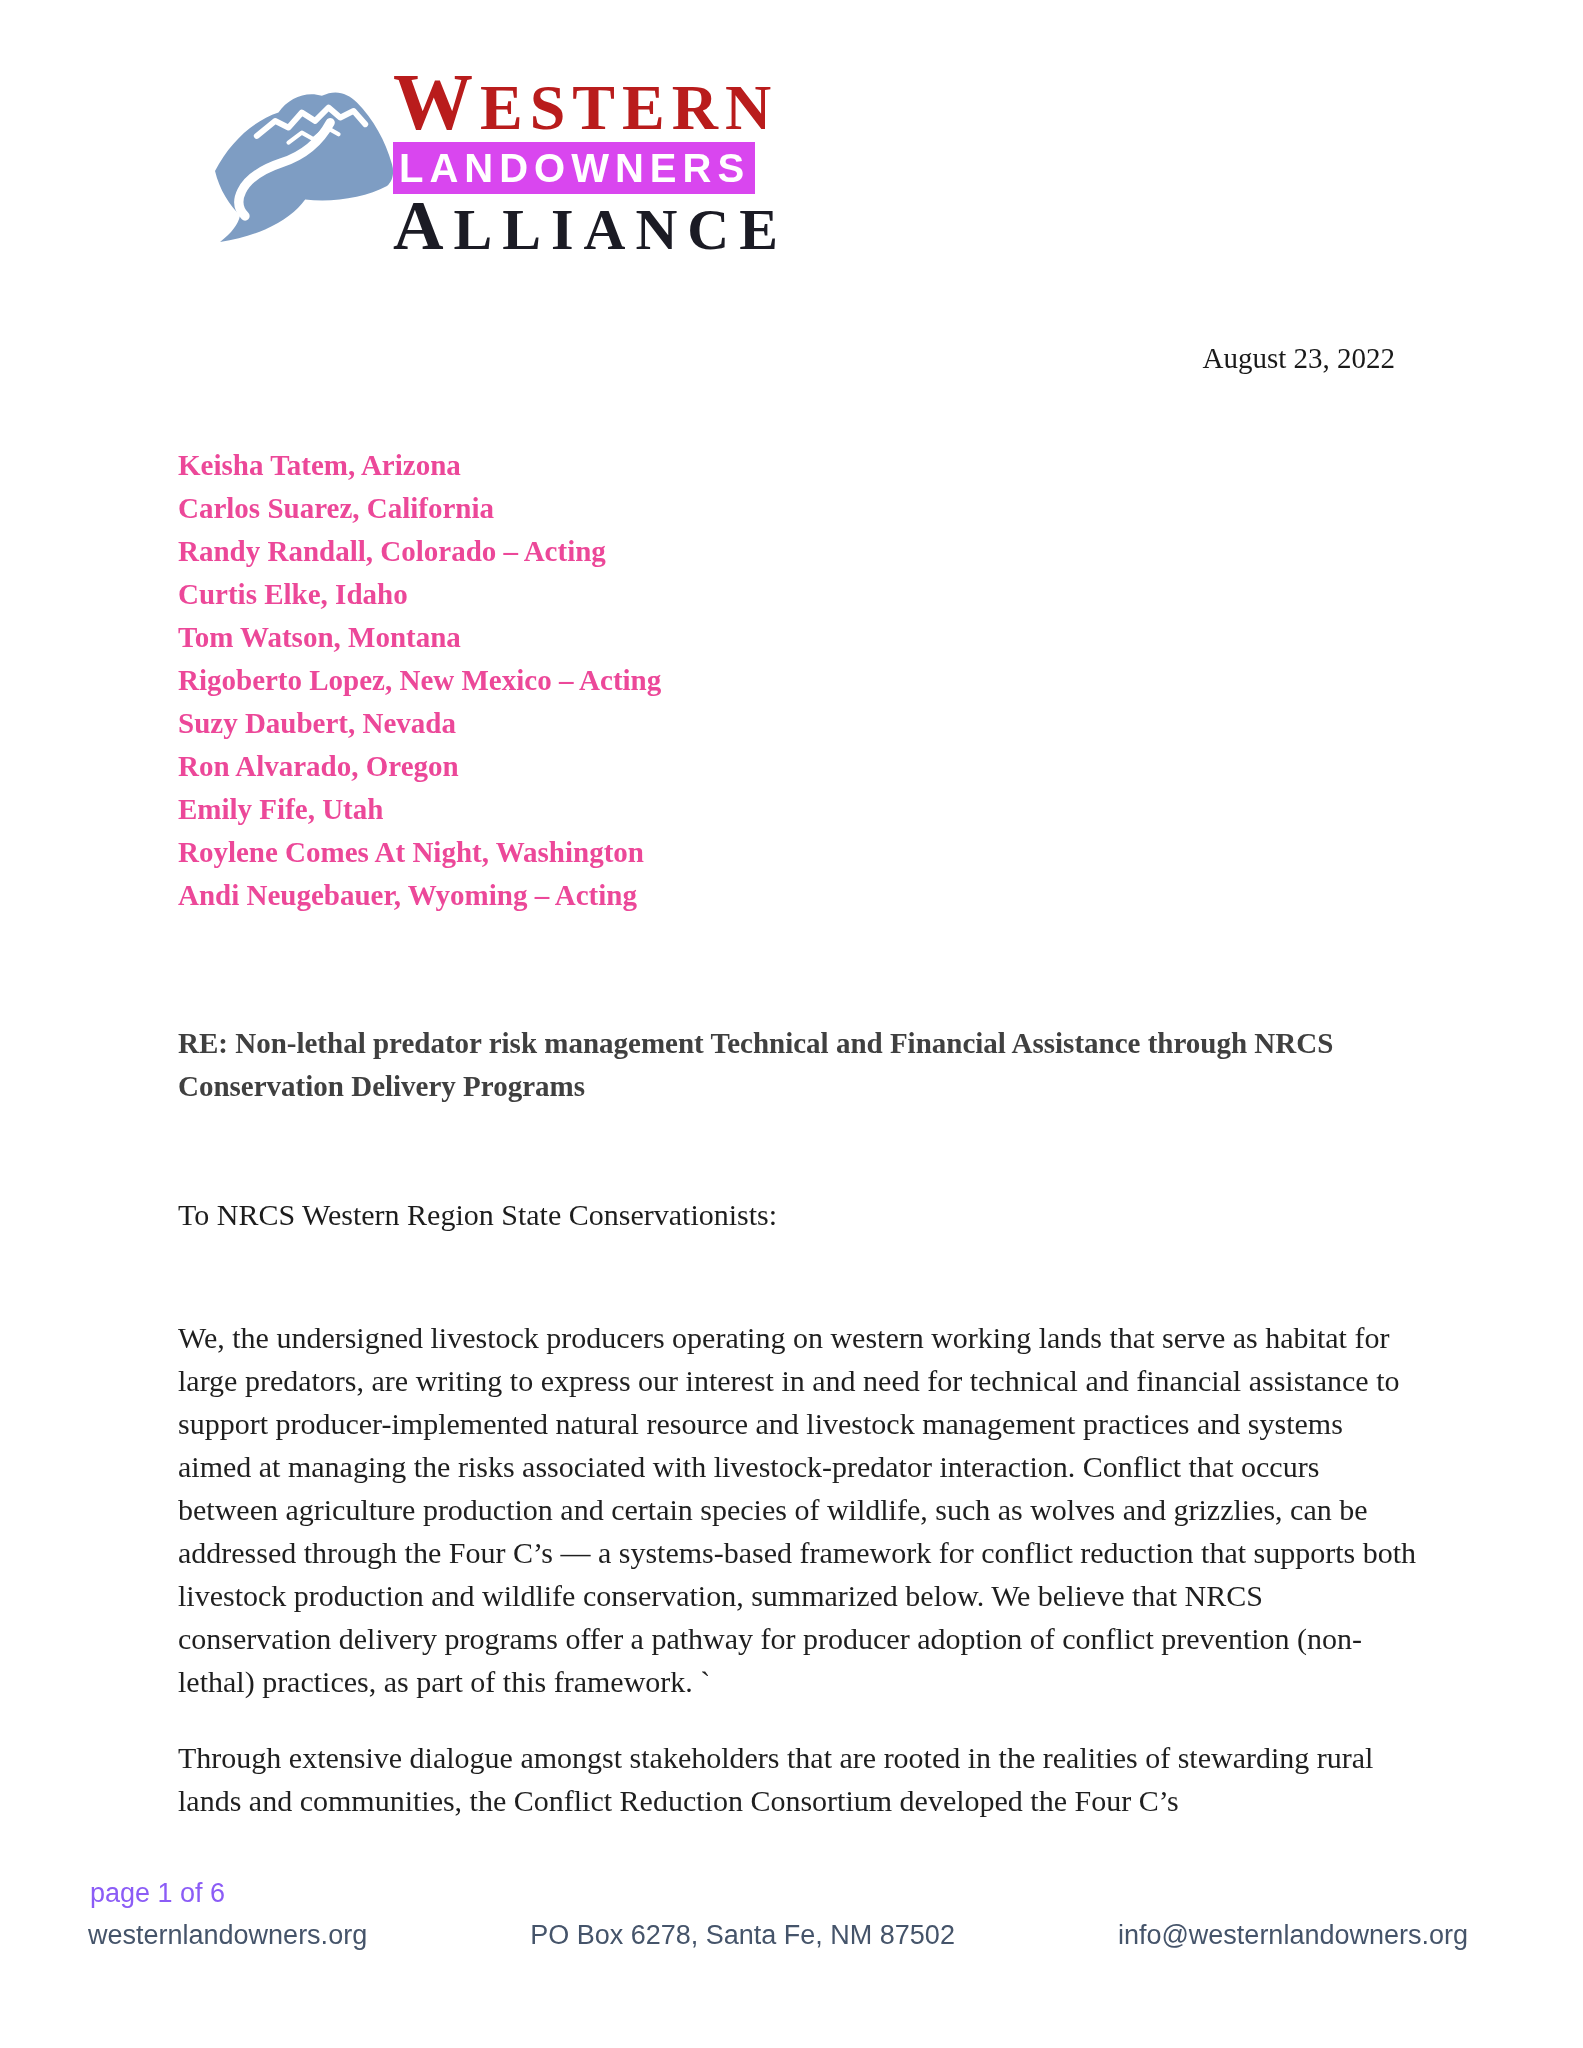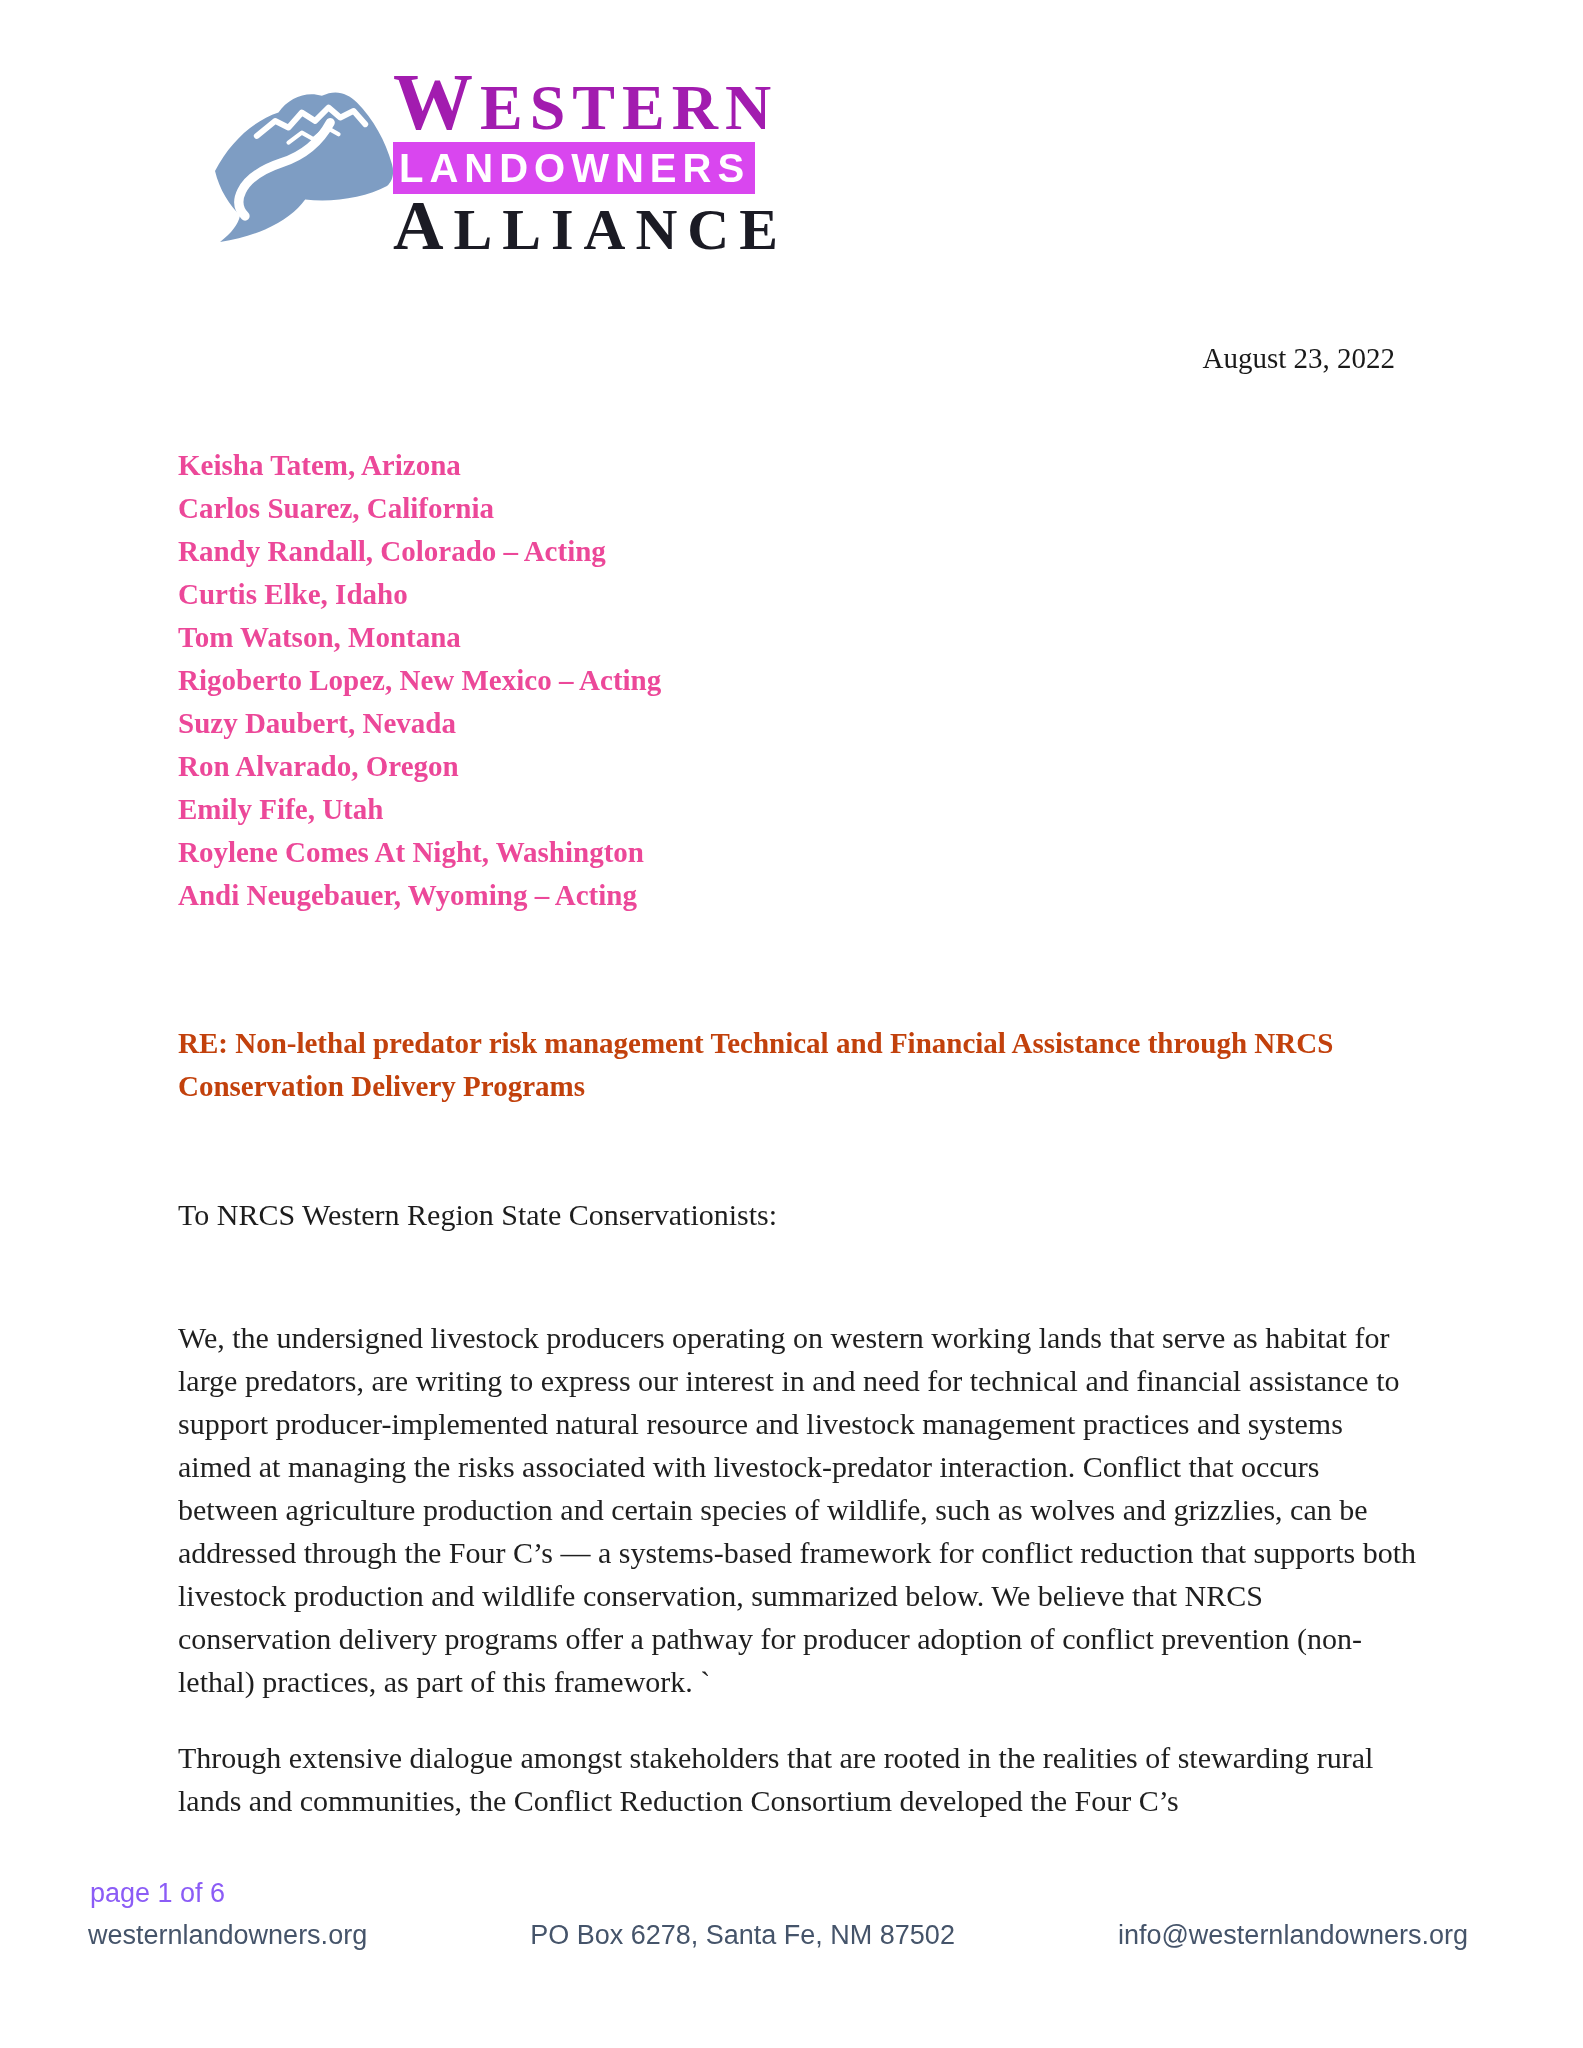--- a/index.html
+++ b/index.html
@@ -8,21 +8,21 @@
     background:#ffffff; overflow:hidden;
     font-family:"Liberation Serif", serif; color:#1d1d1d;
   }
 
   
   .wla { position:absolute; left:205px; top:66px; display:flex; align-items:flex-start; }
   .wla-mountain { width:192px; height:210px; flex:0 0 auto; }
   .wla-text { margin-left:-4px; margin-top:4px; width:362px; }
   .wla-western {
     font-size:64px; line-height:64px; letter-spacing:7px; font-weight:600;
-    color:#a21caf; white-space:nowrap;text-align:center;
+    color:#b91c1c; white-space:nowrap;text-align:center;
   }
   .wla-western::first-letter { font-size:80px; }
   .wla-band {
     margin-top:2px; background:#d946ef; height:52px; line-height:52px;
     padding-left:6px; width:356px;
   }
   .wla-band span {
     font-family:"Liberation Sans", sans-serif; font-weight:700; color:#ffffff;
     font-size:40px; letter-spacing:6px; white-space:nowrap;
   }
@@ -46,21 +46,21 @@
 
   
   .date {
     position:absolute; top:342px; right:188px;
     font-size:29px; font-weight:400; color:#1a1a1a;margin-left:39px;
   }
   .recipients { position:absolute; left:178px; top:444px; }
   .recipient  { font-size:29px; line-height:43px; font-weight:700; color:#ec4899; }
   .subject {
     position:absolute; left:178px; top:1022px; width:1270px;
-    font-size:29px; line-height:43px; font-weight:700; color:#c2410c;
+    font-size:29px; line-height:43px; font-weight:700; color:#404040;
   }
   .salutation { position:absolute; left:178px; top:1198px; font-size:30px; color:#1d1d1d; }
   .para { position:absolute; left:178px; width:1240px; font-size:30px; line-height:43px; color:#1f1f1f; }
   .para-1 { top:1316px; }
   .para-2 { top:1736px; }
 
   
   .footer-page {
     position:absolute; left:90px; top:1878px;
     font-family:"Liberation Sans", sans-serif; font-size:27px; color:#8b5cf6;

